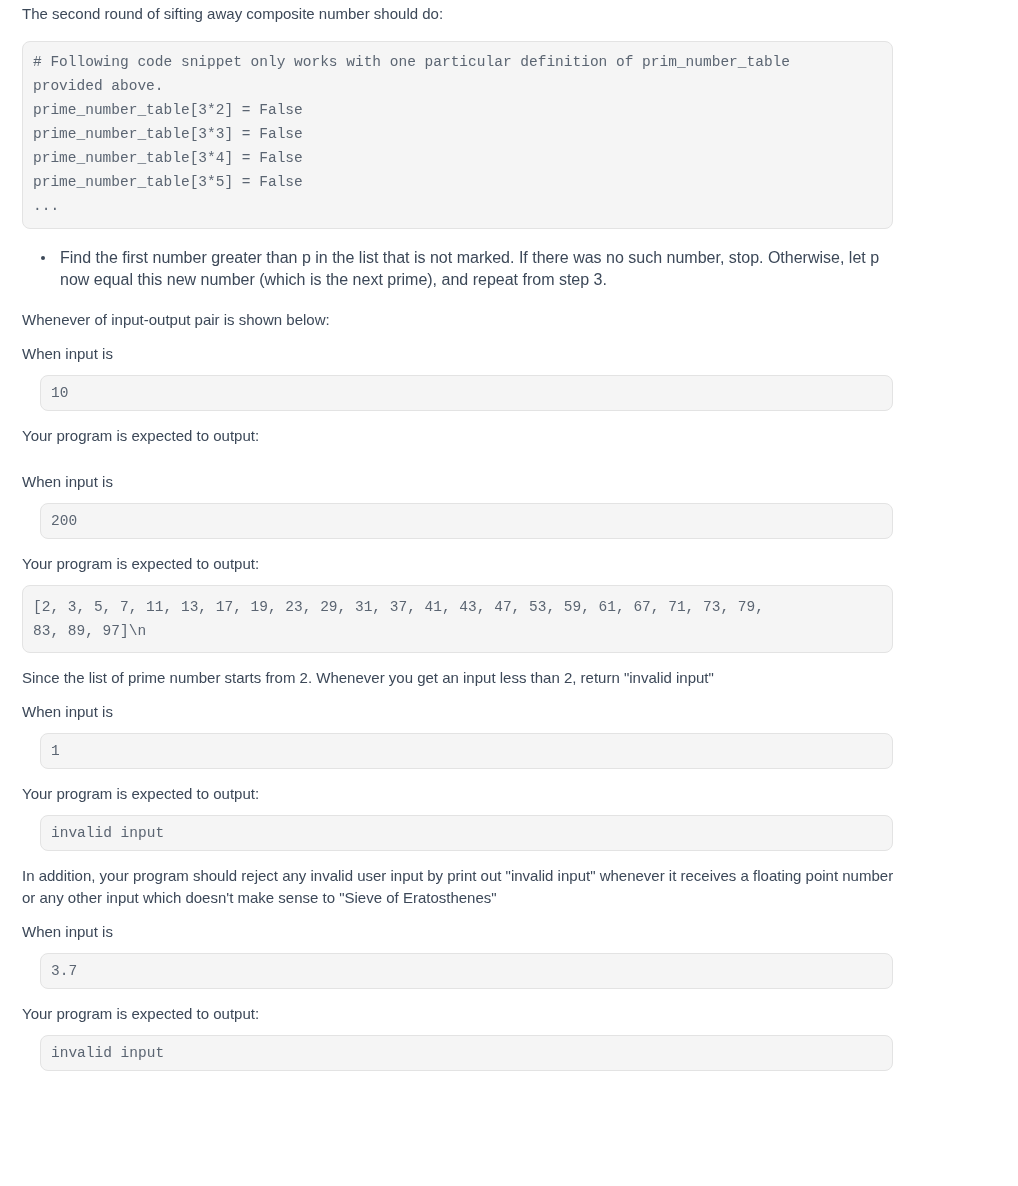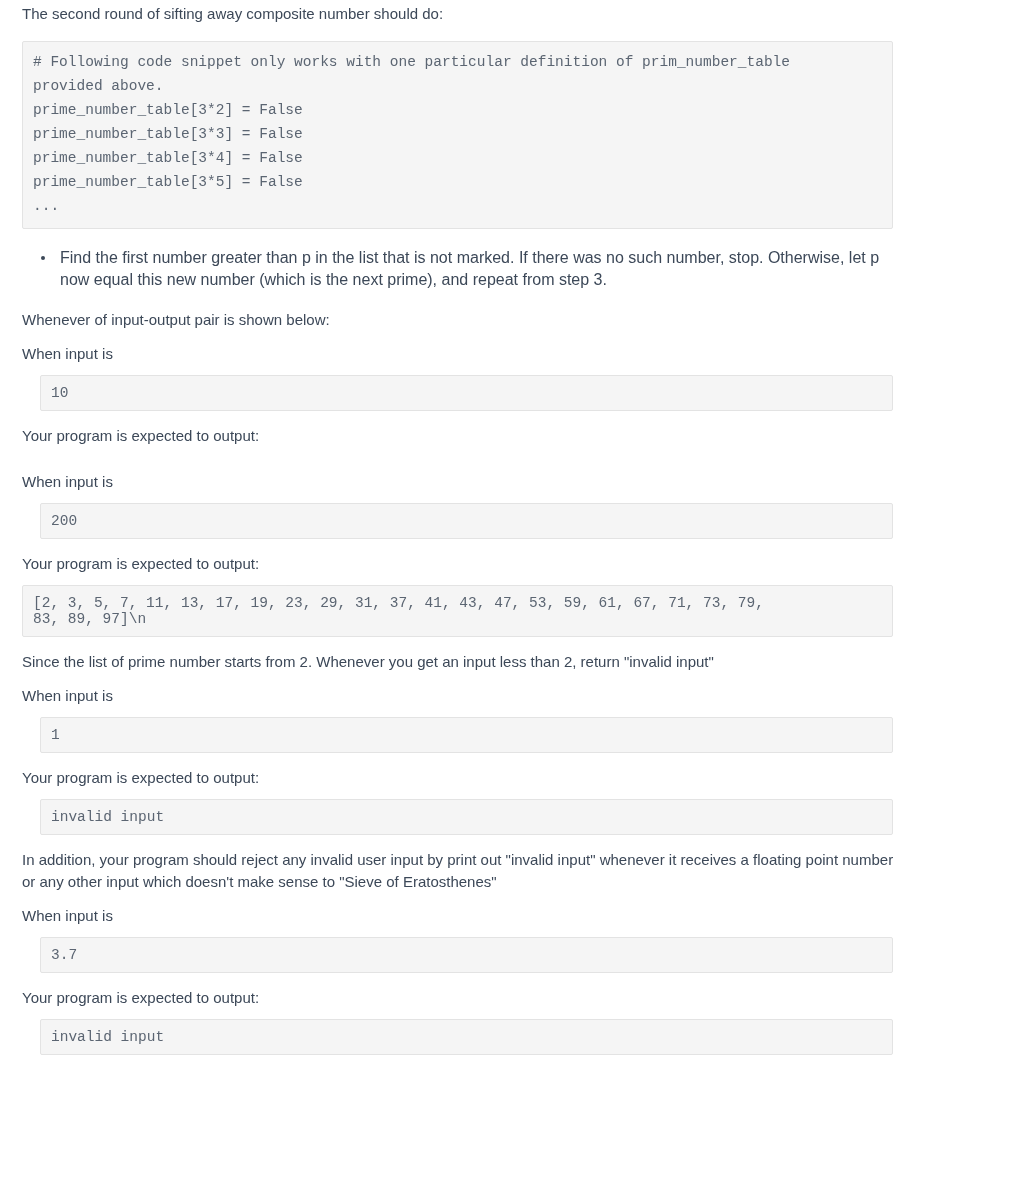--- a/index.html
+++ b/index.html
@@ -34,21 +34,21 @@
   .gap-18 { height: 18px; }
   .gap-16 { height: 16px; }
   .gap-14 { height: 14px; }
   .gap-12 { height: 12px; }
   .gap-10 { height: 10px; }
 
   .codebox {
     margin: 0 27px 0 22px;
     background: #f5f5f5;
     border: 1px solid #e3e3e3;
-    border-radius: 2px;
+    border-radius: 8px;
     box-sizing: border-box;
     padding: 9px 10px 9px 10px;
   }
   .codebox pre {
     margin: 0;
     font-family: "Liberation Mono", "DejaVu Sans Mono", monospace;
     font-size: 14.5px;
     line-height: 24px;
     color: #5b6572;
     white-space: pre-wrap;
@@ -59,21 +59,21 @@
     padding: 8px 12px 10px 10px;
   }
   .codebox.single pre {
     line-height: 16px;
   }
   .codebox.single {
     padding: 9px 10px 9px 10px;
     margin-left: 40px;
   }
   .codebox.double pre {
-    line-height: 16px;
+    line-height: 24px;
   }
 
   ul.bullets {
     margin: 0;
     padding: 0 22px 0 0;
     list-style: none;
   }
   ul.bullets li {
     position: relative;
     font-size: 16px;

